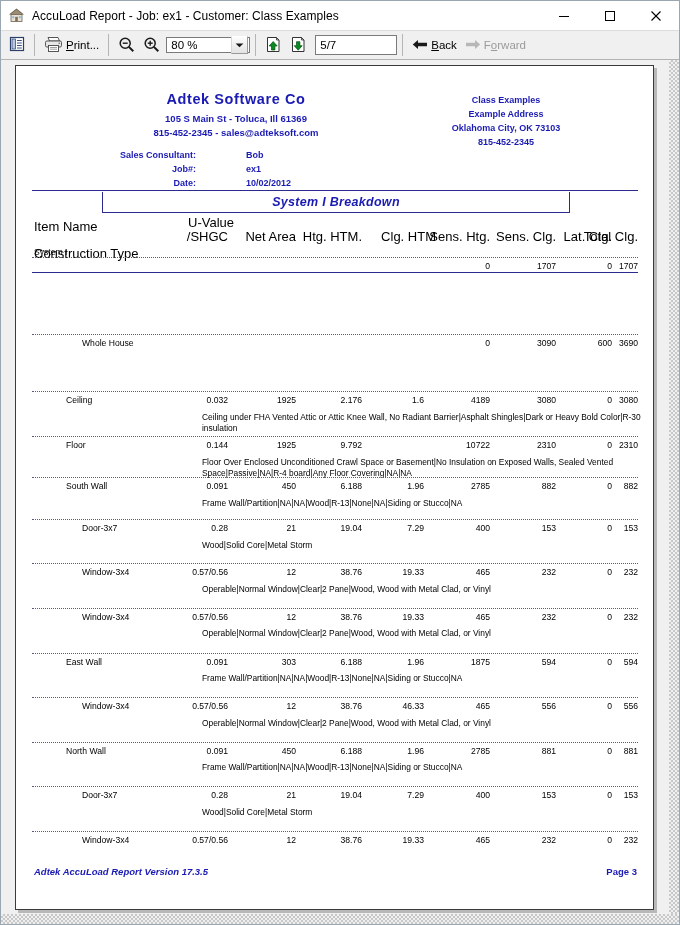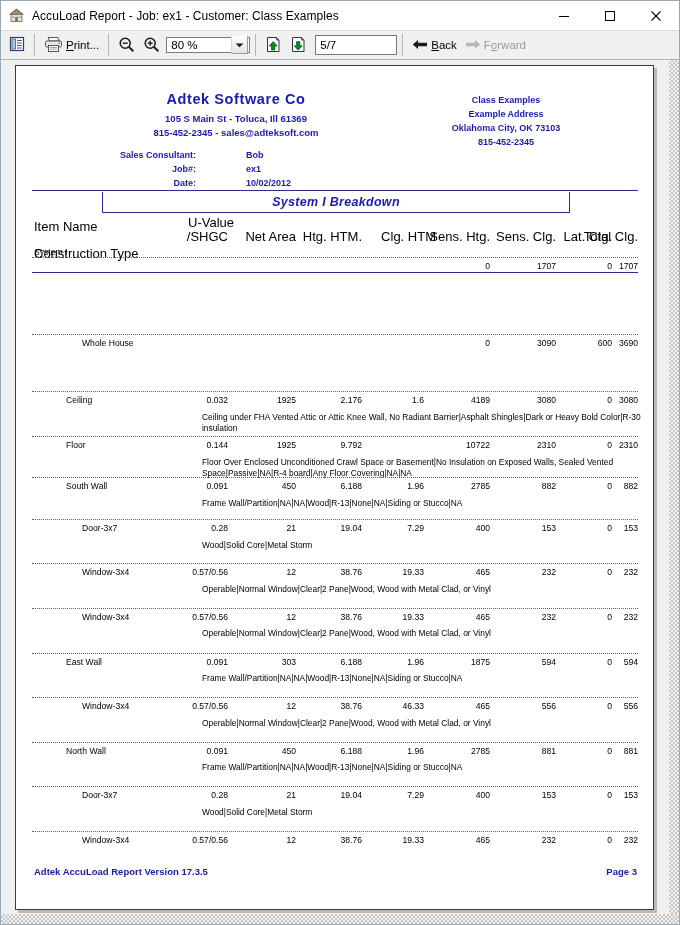--- a/index.html
+++ b/index.html
@@ -314,20 +314,21 @@
     overflow: hidden;
     white-space: pre-line;
   }
 
   .footer-left {
     position: absolute;
     left: 18px; top: 800px;
     font-size: 9.5px;
     font-weight: bold;
     color: #1a1ab4;
+    font-style: italic;
   }
   .footer-right {
     position: absolute;
     right: 18px; top: 800px;
     font-size: 9.5px;
     font-weight: bold;
     color: #1a1ab4;
   }
 
   

